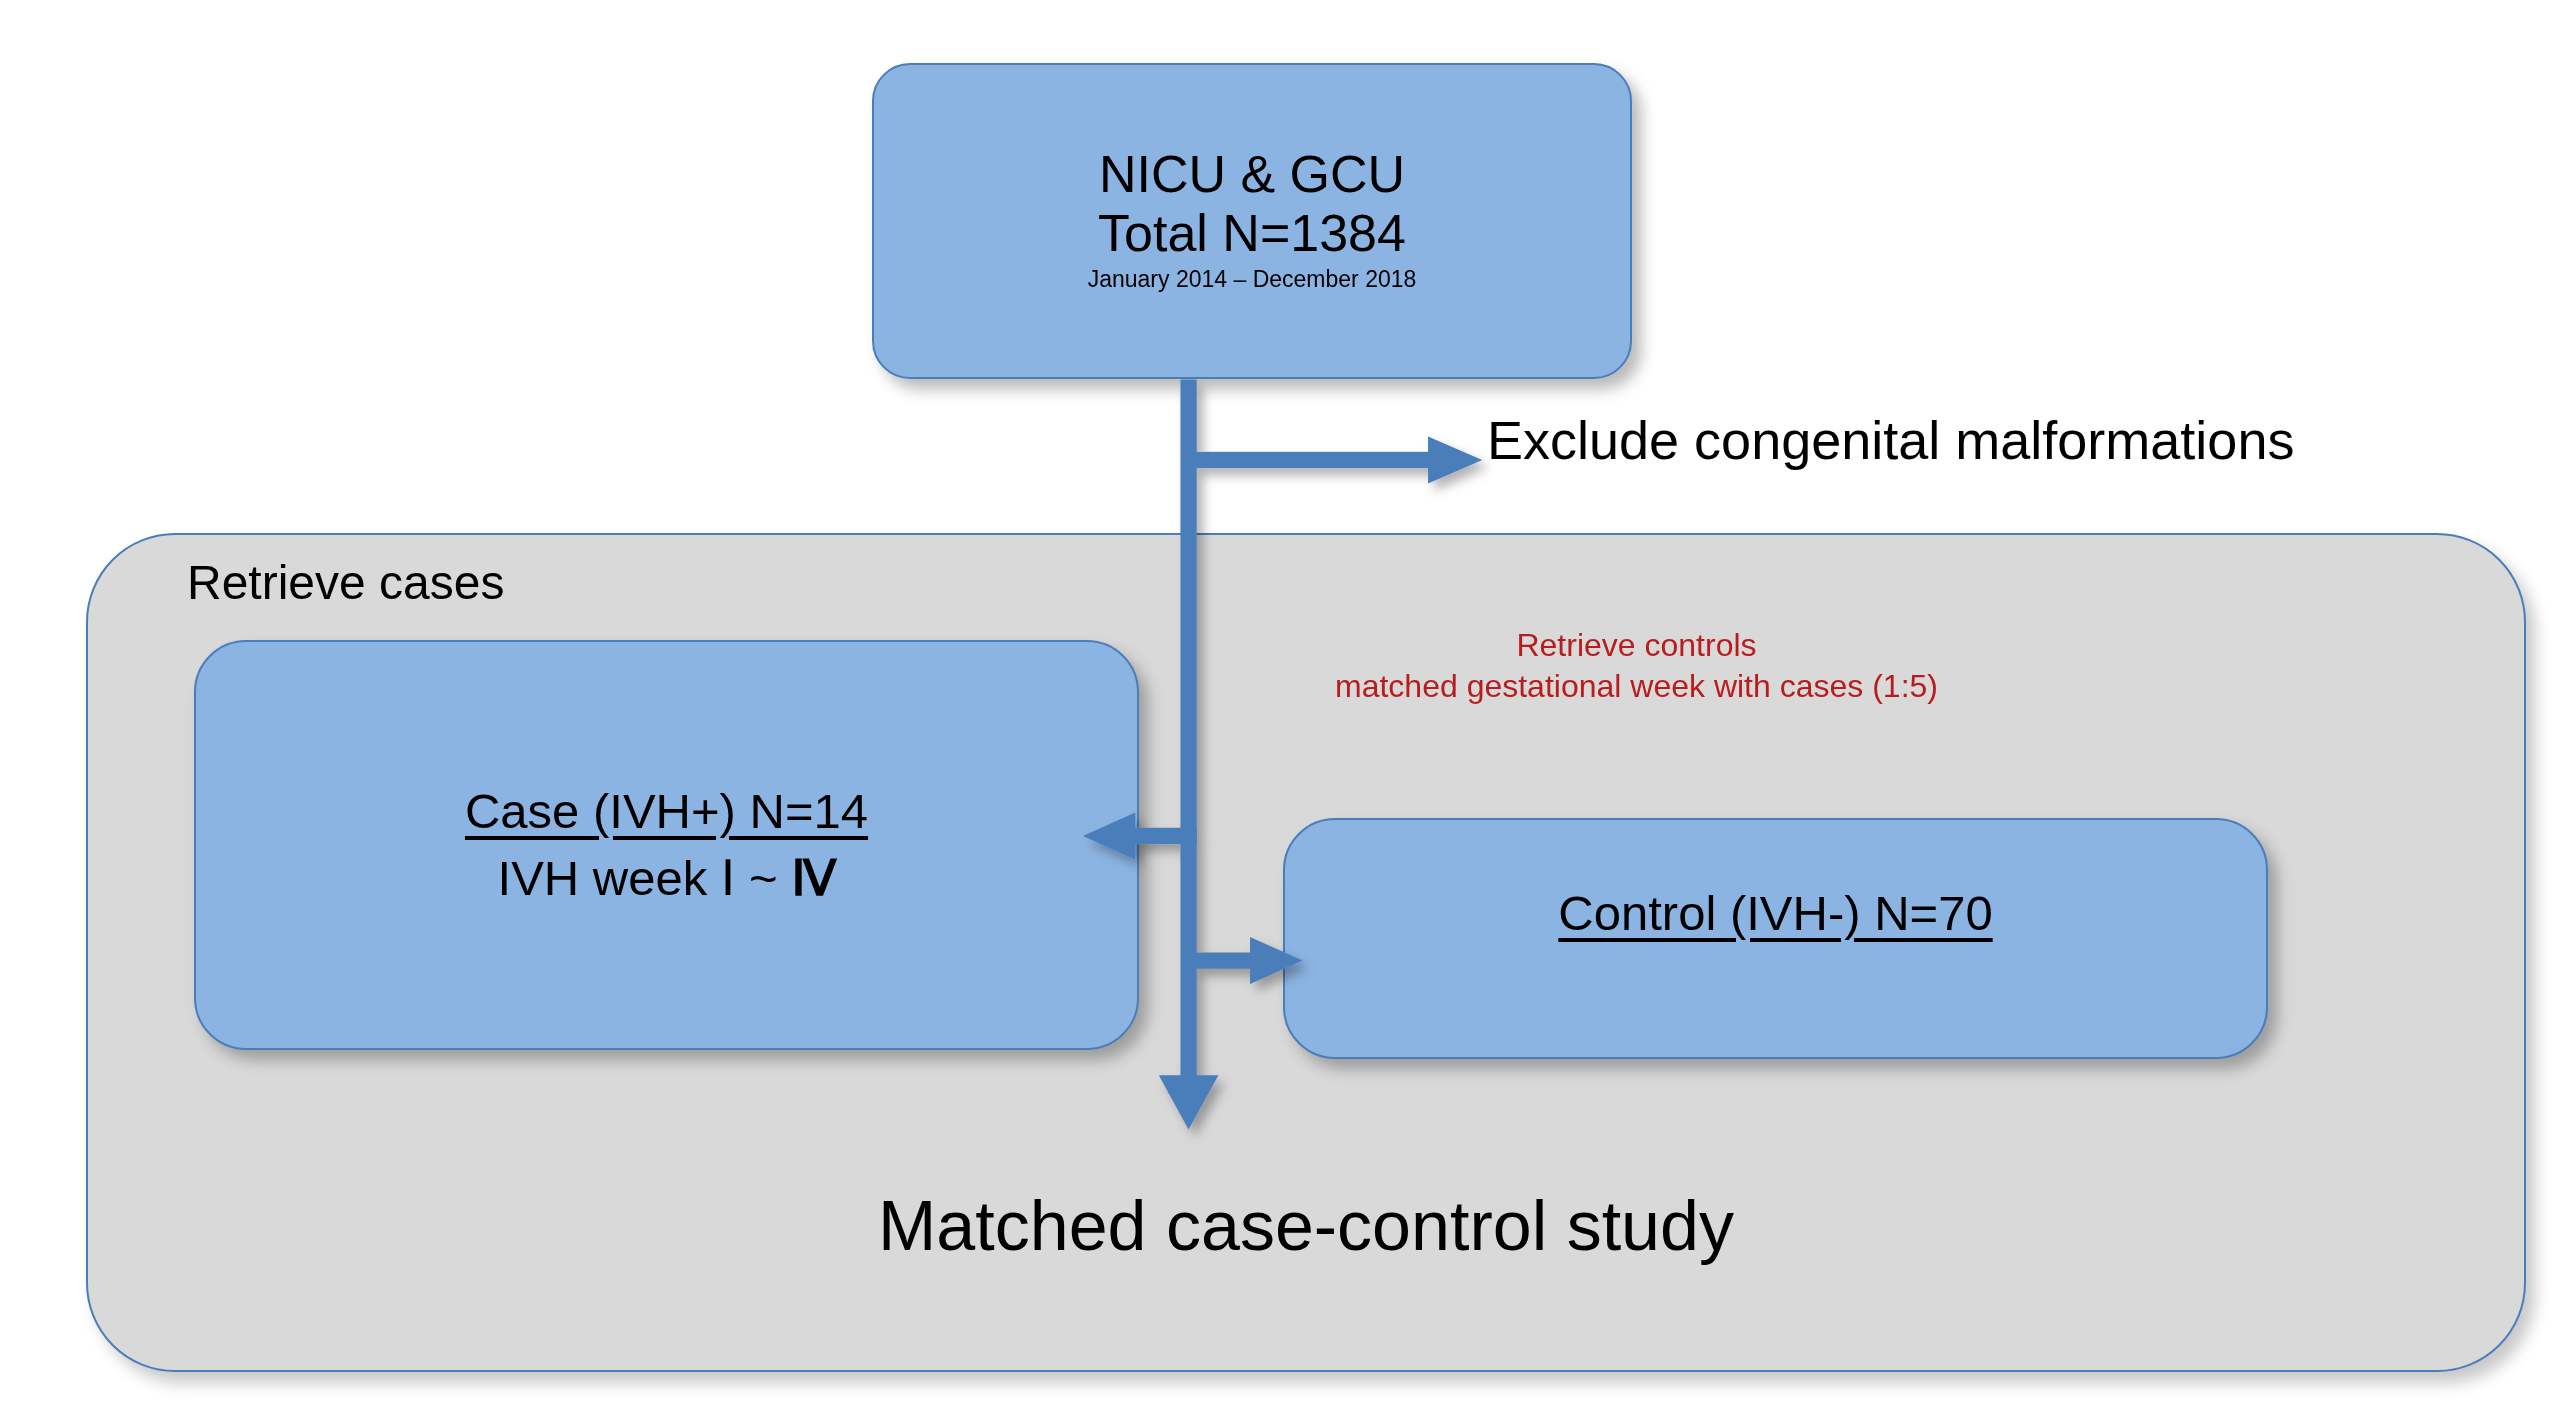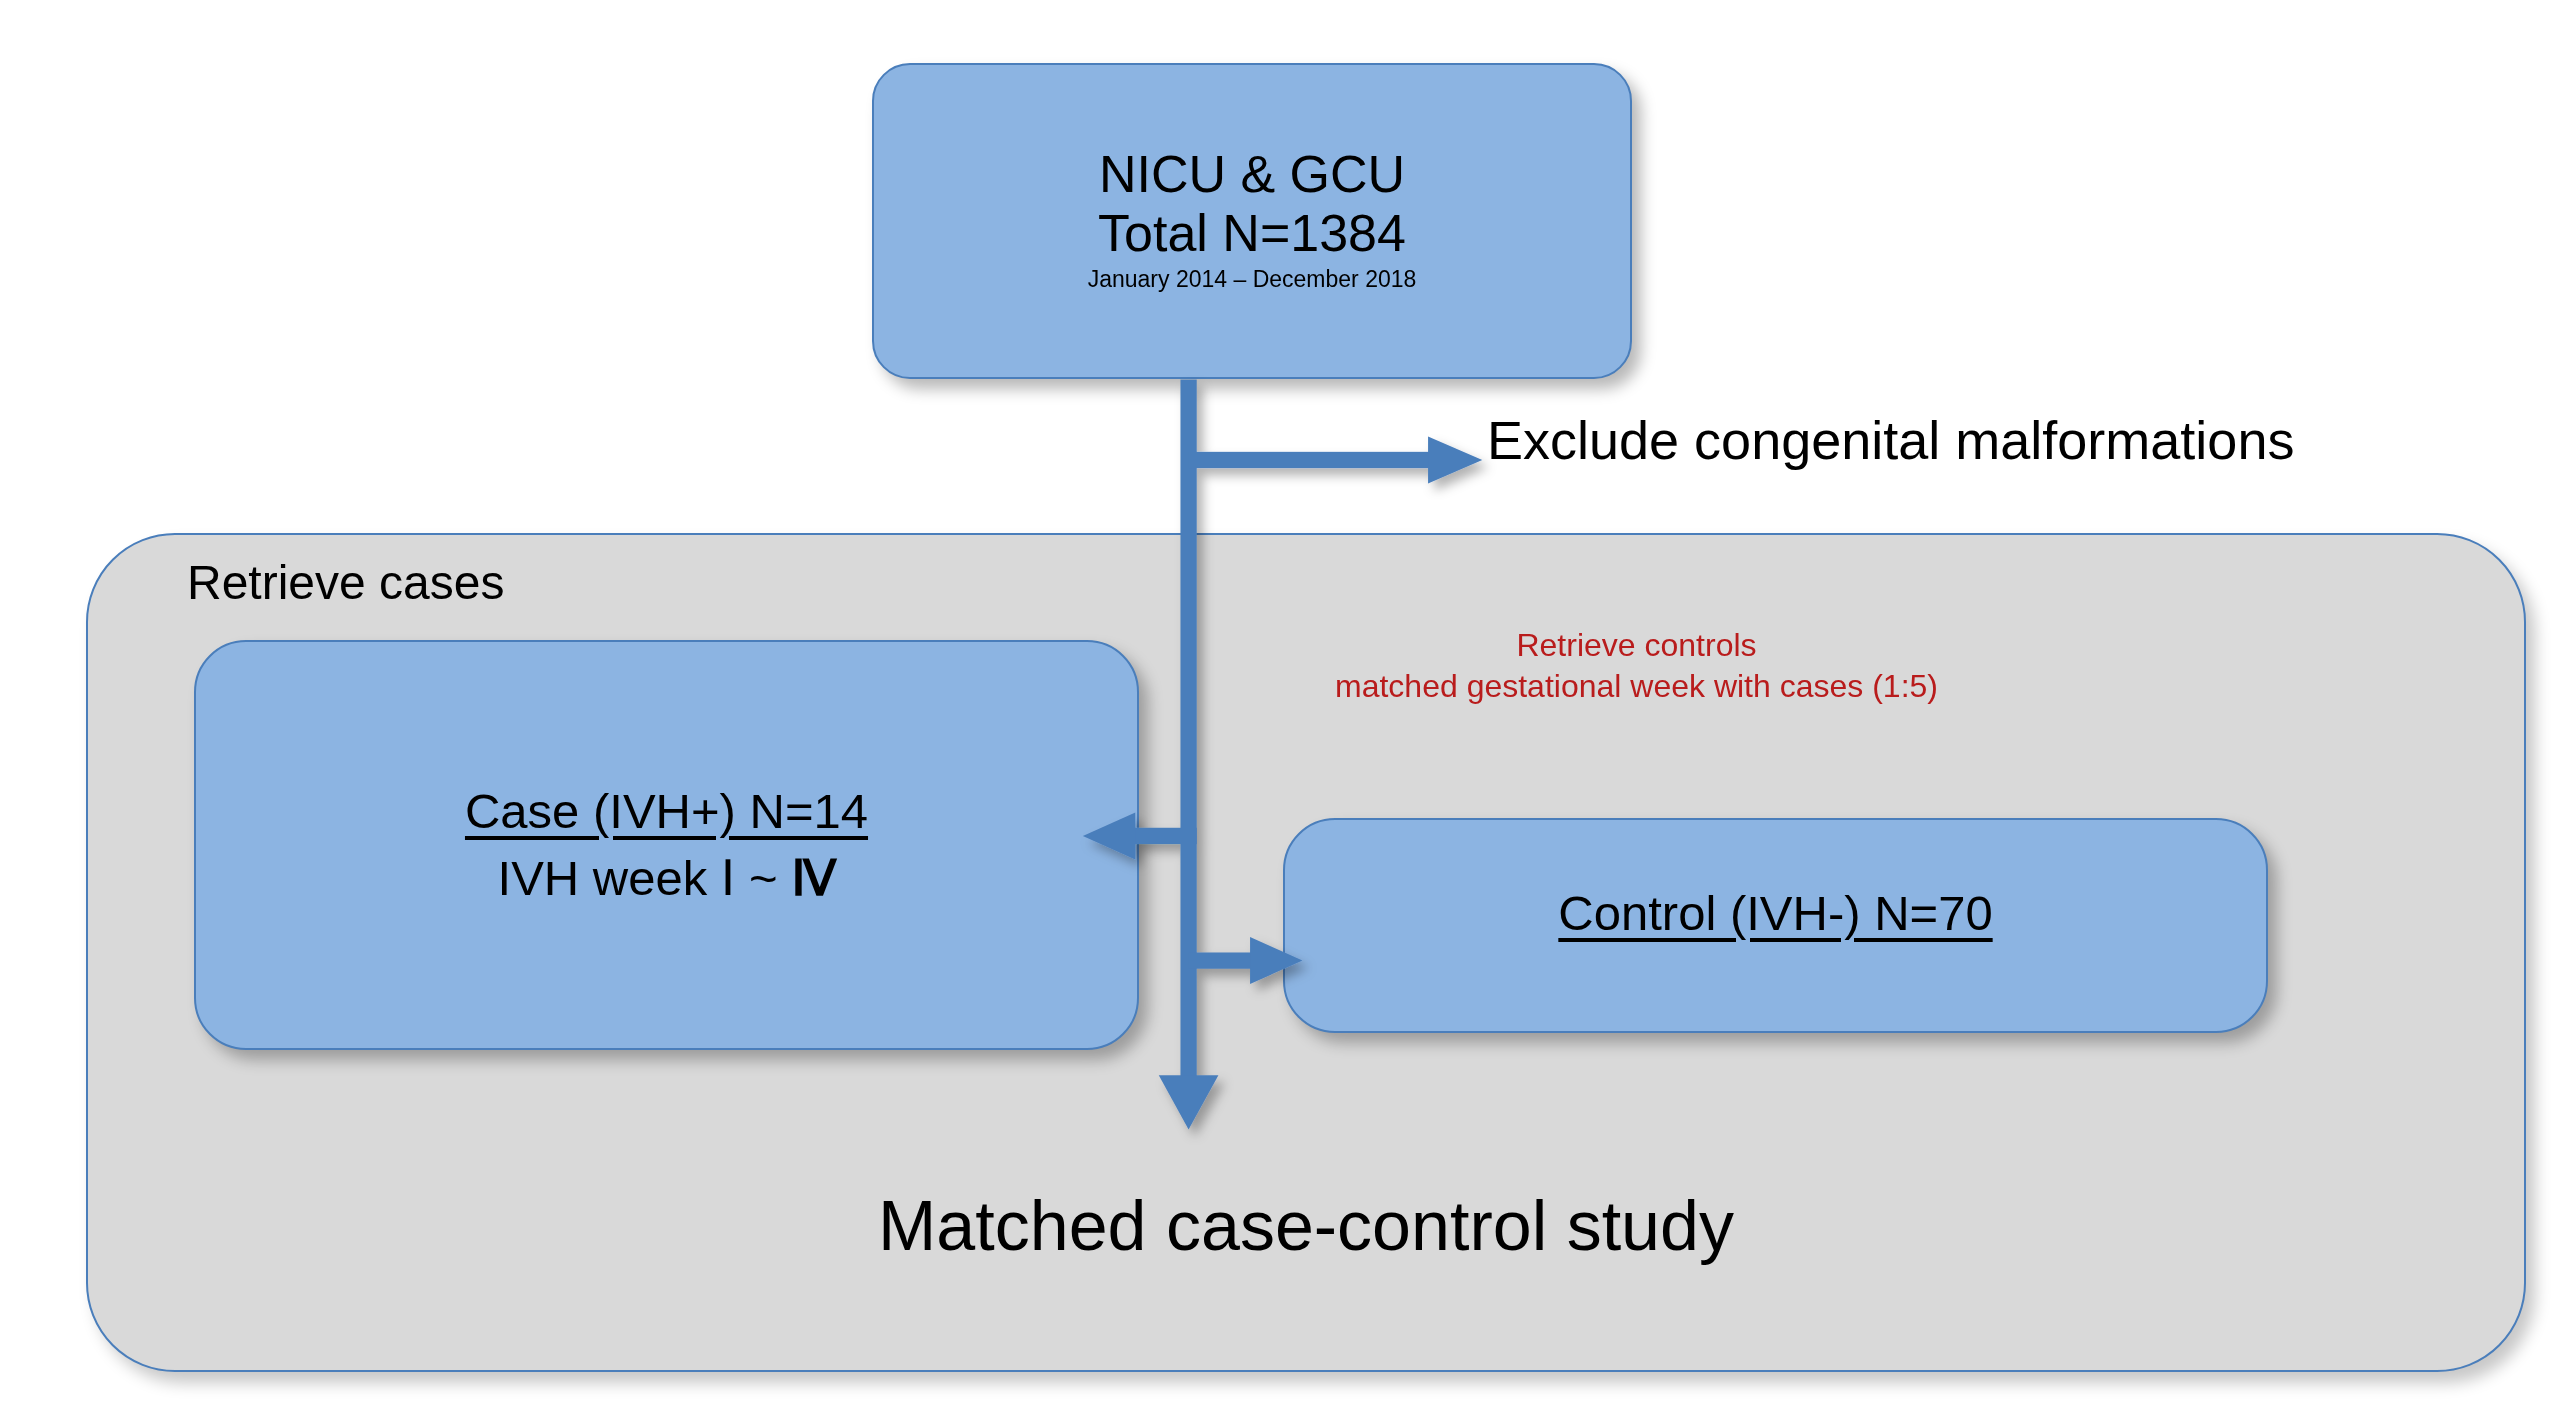--- a/index.html
+++ b/index.html
@@ -112,21 +112,21 @@
   .roman-b{
     font-family:"Liberation Serif", serif;
     font-size:49px;
     font-weight:bold;
     letter-spacing:-0.9px;
   }
 
   
   #control-box{
     left:1283px; top:818px;
-    width:985px; height:215px;
+    width:985px; height:241px;
     border-radius:52px;
     justify-content:flex-start;
     padding-top:65px;
   }
   #control-box .hdr{
     font-size:49px;
     text-decoration:underline;
     text-underline-offset:8.1px;
     text-decoration-thickness:3.6px;
     white-space:nowrap;

